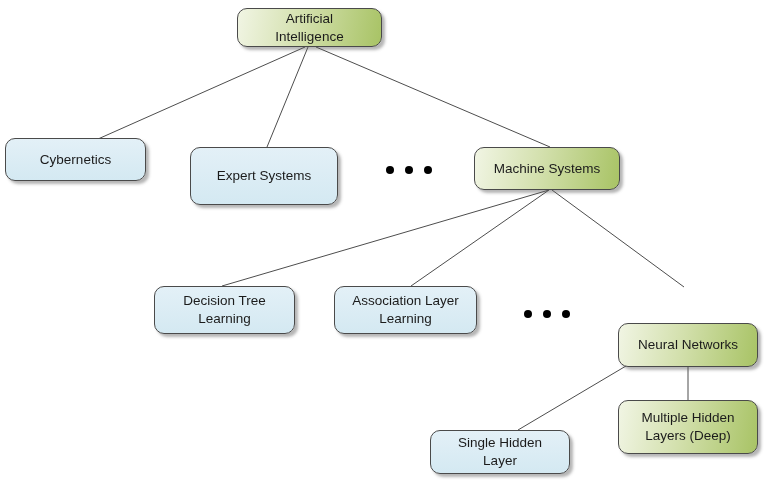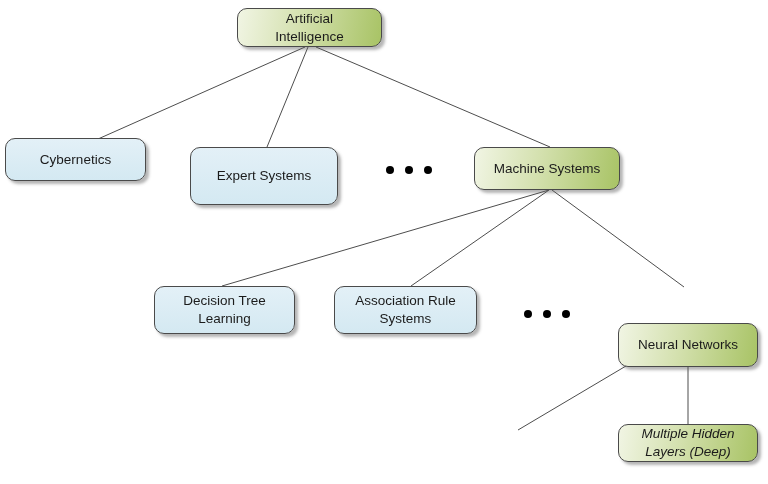--- a/index.html
+++ b/index.html
@@ -43,21 +43,21 @@
   }
   
   #node-ai   { left: 237px; top: 8px;   width: 145px; height: 39px; }
   #node-cyb  { left: 5px;   top: 138px; width: 141px; height: 43px; }
   #node-exp  { left: 190px; top: 147px; width: 148px; height: 58px; }
   #node-ml   { left: 474px; top: 147px; width: 146px; height: 43px; }
   #node-dtl  { left: 146px; top: 286px; width: 141px; height: 48px; margin-left: 8px; }
   #node-arl  { left: 334px; top: 286px; width: 143px; height: 48px; }
   #node-nn   { left: 618px; top: 287px; width: 140px; height: 44px; margin-top: 36px; }
   #node-shl  { left: 430px; top: 430px; width: 140px; height: 44px; }
-  #node-mhl  { left: 618px; top: 424px; width: 140px; height: 38px; font-style: italic; }
+  #node-mhl  { left: 618px; top: 400px; width: 140px; height: 54px; }
   .dots {
     position: absolute;
     display: flex;
     gap: 11px;
     align-items: center;
   }
   #dots-1 { left: 386px; top: 166px; }
   #dots-2 { left: 524px; top: 310px; }
   .dot {
     width: 8px; height: 8px;
@@ -90,26 +90,27 @@
   <div class="dots" id="dots-1">
     <span class="dot"></span>
     <span class="dot"></span>
     <span class="dot"></span>
   </div>
 
   <div class="node green" id="node-ml">Machine Systems</div>
 
   <div class="node blue" id="node-dtl">Decision Tree Learning</div>
 
-  <div class="node blue" id="node-arl">Association Rule Systems</div>
+  <div class="node blue" id="node-arl">Association Layer Learning</div>
 
   <div class="dots" id="dots-2">
     <span class="dot"></span>
     <span class="dot"></span>
     <span class="dot"></span>
   </div>
 
   <div class="node green" id="node-nn">Neural Networks</div>
 
+  <div class="node blue" id="node-shl">Single Hidden Layer</div>
 
   <div class="node green" id="node-mhl">Multiple Hidden Layers (Deep)</div>
 
 </div>
 
 </body></html>

